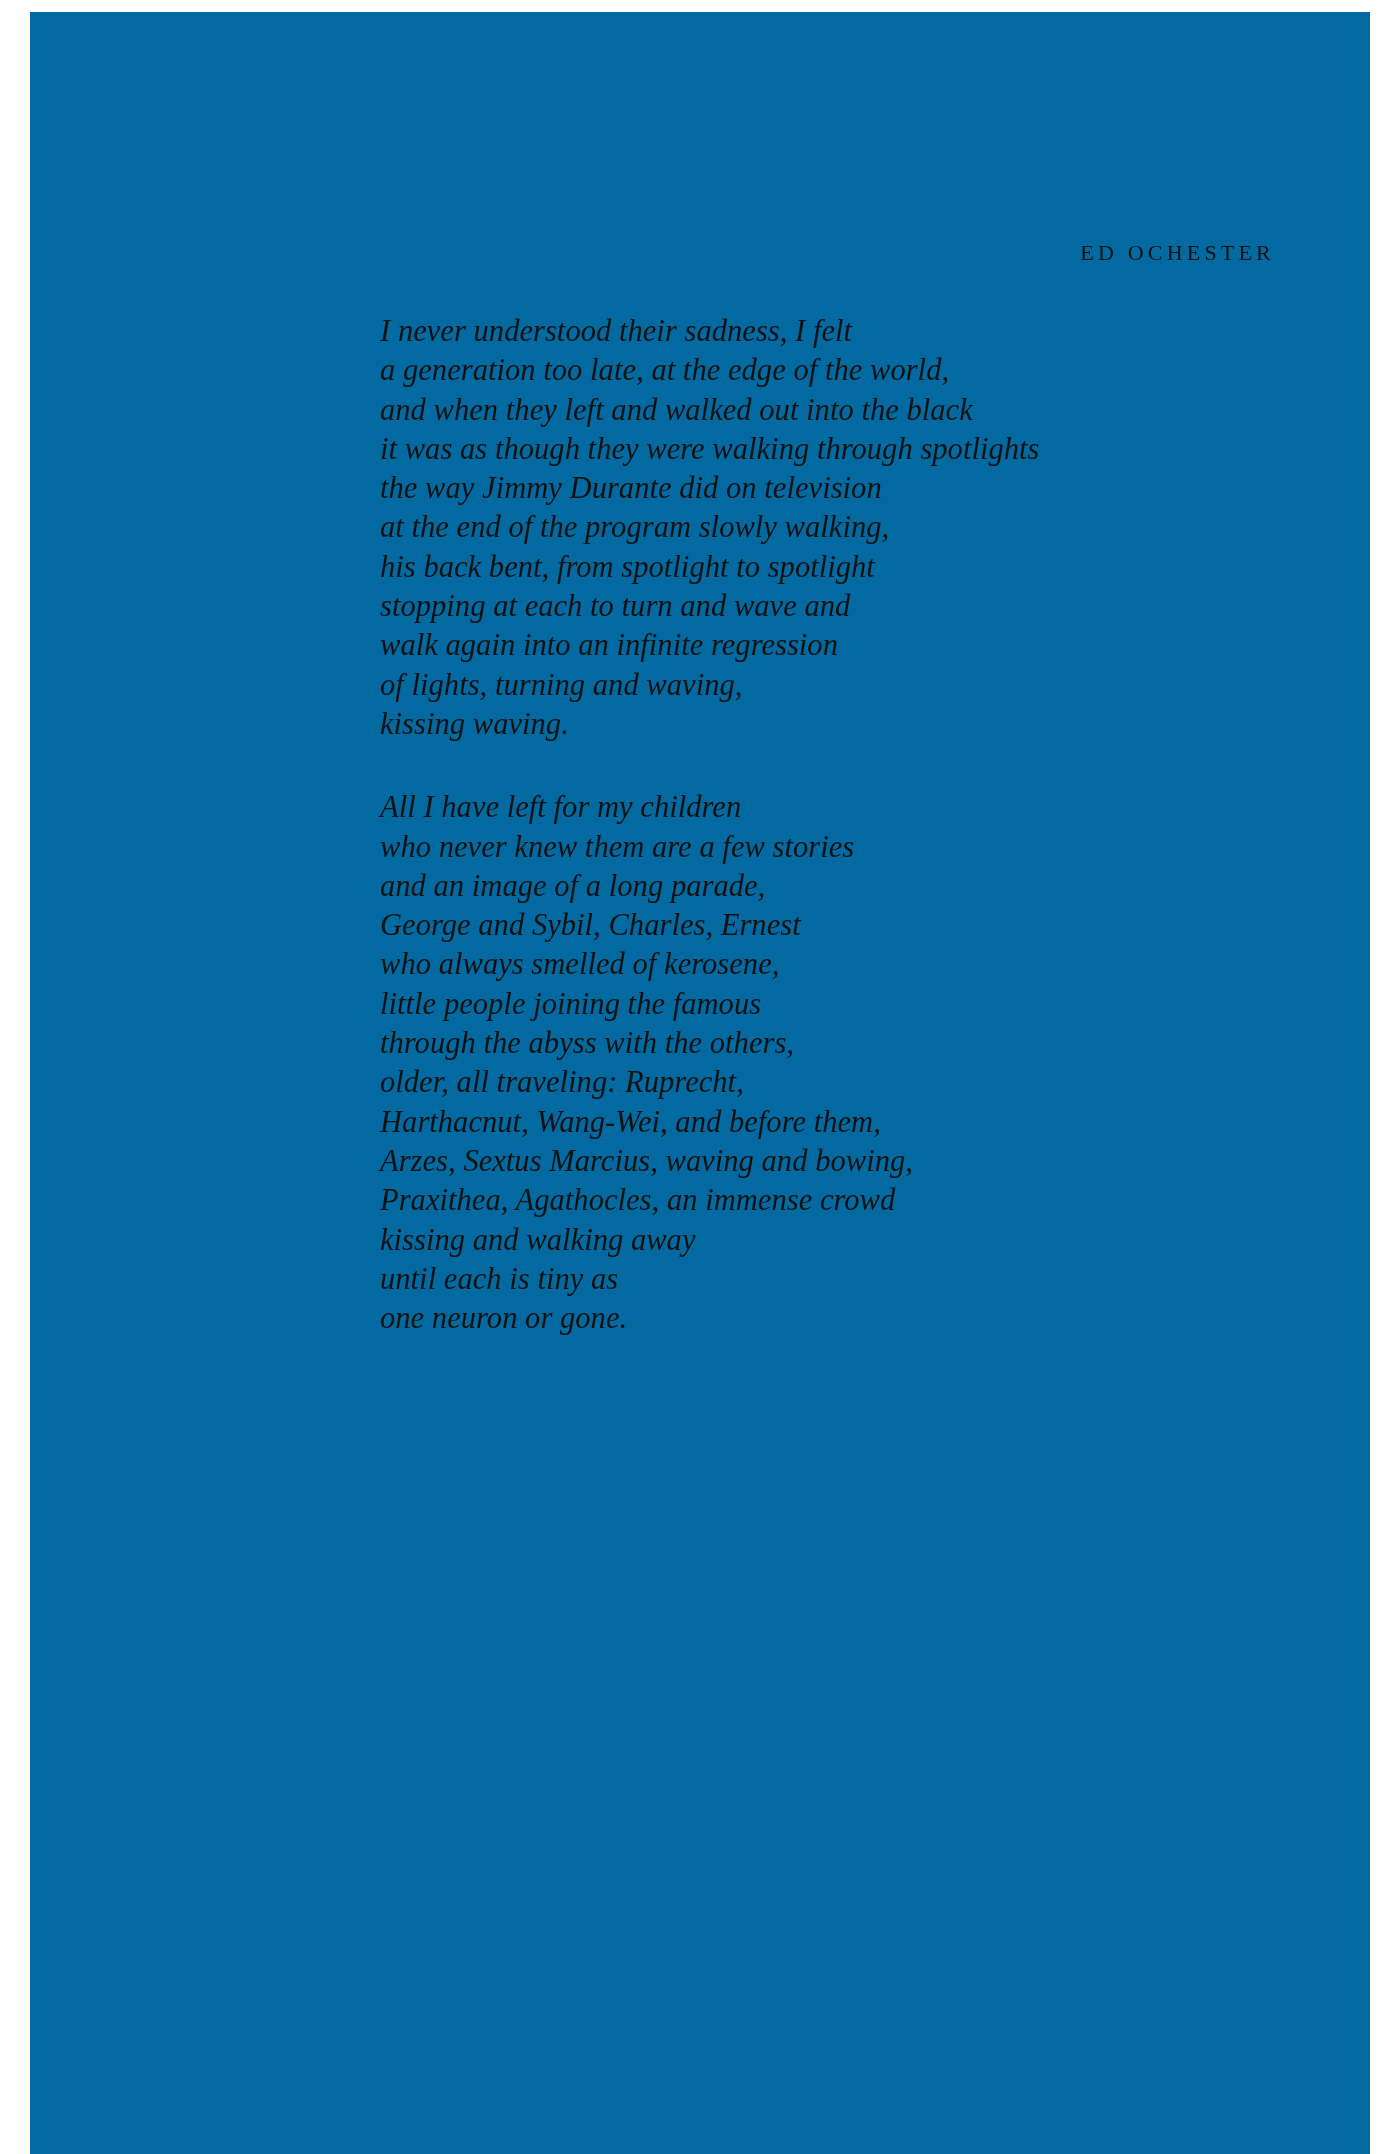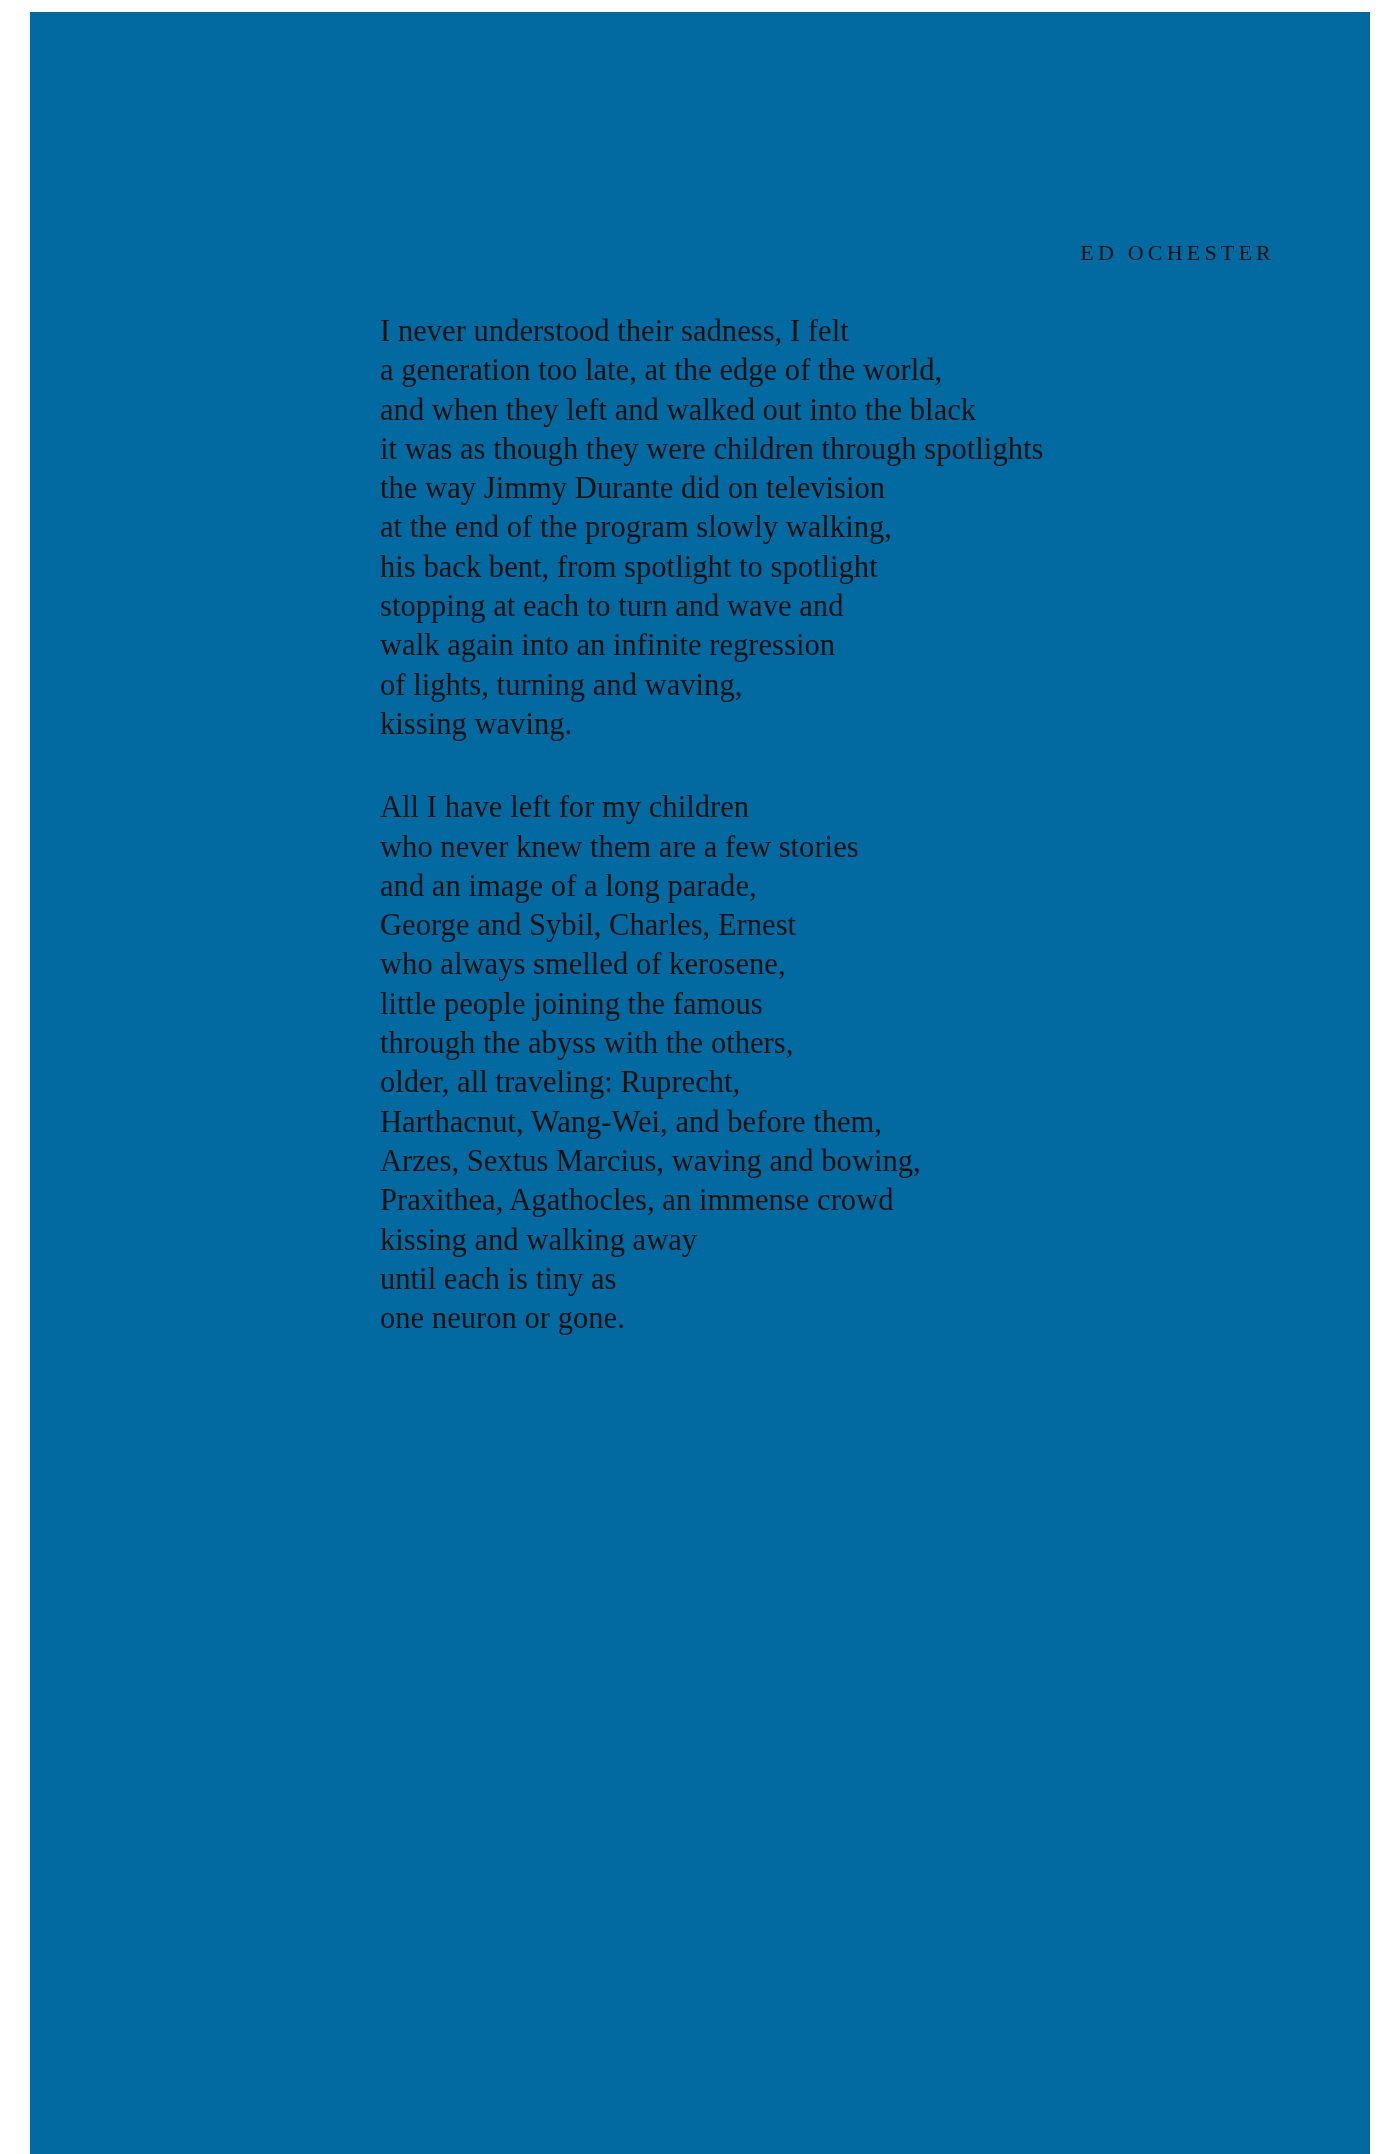--- a/index.html
+++ b/index.html
@@ -39,20 +39,21 @@
     text-transform: uppercase;
     white-space: nowrap;
   }
 
   
   .poem {
     position: absolute;
     top: 300px;
     left: 350px;
     width: 900px;
+    font-style: italic;
   }
 
   .stanza {
     margin: 0 0 44px 0;
   }
 
   .stanza:last-child {
     margin-bottom: 0;
   }
 
@@ -83,21 +84,21 @@
 
 <div class="page">
 
   <div class="running-head">ED OCHESTER</div>
 
   <div class="poem">
       <div class="stanza">
         <div class="line">I never understood their sadness, I felt</div>
         <div class="line">a generation too late, at the edge of the world,</div>
         <div class="line">and when they left and walked out into the black</div>
-        <div class="line">it was as though they were children through spotlights</div>
+        <div class="line">it was as though they were walking through spotlights</div>
         <div class="line">the way Jimmy Durante did on television</div>
         <div class="line">at the end of the program slowly walking,</div>
         <div class="line">his back bent, from spotlight to spotlight</div>
         <div class="line">stopping at each to turn and wave and</div>
         <div class="line">walk again into an infinite regression</div>
         <div class="line">of lights, turning and waving,</div>
         <div class="line">kissing waving.</div>
       </div>
       <div class="stanza">
         <div class="line">All I have left for my children</div>

